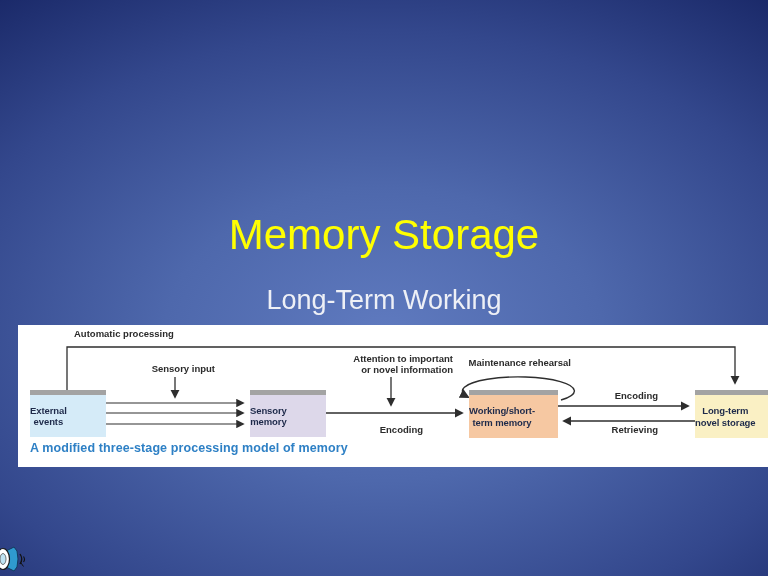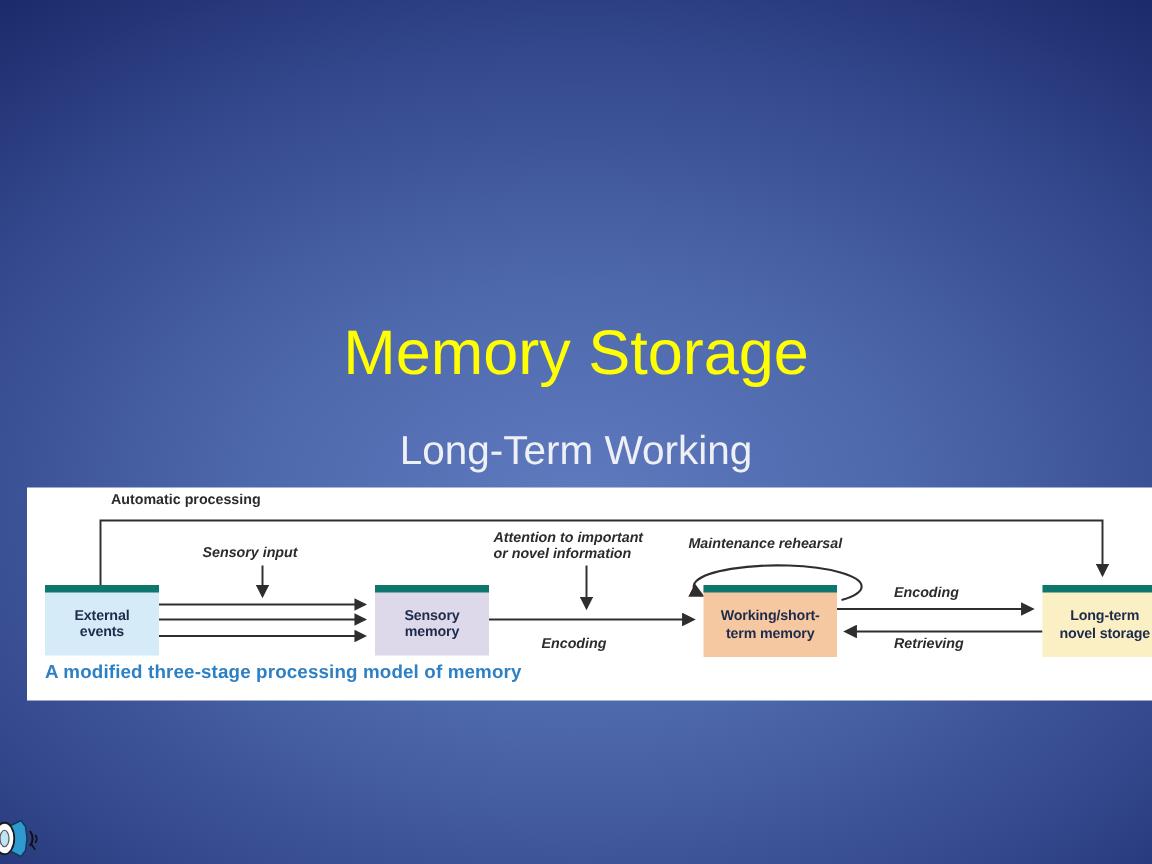--- a/index.html
+++ b/index.html
@@ -25,33 +25,33 @@
     position:absolute;left:0;top:325px;width:768px;height:142px;
     background:#ffffff;
     margin-left:18px;
   }
   .figure svg.arrows{position:absolute;left:0;top:0;}
   .fig-label{
     position:absolute;font-size:9.5px;font-weight:bold;color:#2b2b2b;
     line-height:1.15;white-space:pre-line;
   }
   .box{
-    position:absolute;border-top:5px solid #0f766e;
-    display:flex;align-items:center;justify-content:center;
+    position:absolute;border-top:5px solid #a3a3a3;
+    display:flex;align-items:center;
   }
   .box-label{
     font-size:9.5px;font-weight:bold;color:#1e2a4a;text-align:center;
     line-height:1.2;white-space:pre-line;letter-spacing:-0.1px;
   }
   .caption{
     position:absolute;left:12px;top:116px;
     font-size:12.5px;font-weight:bold;letter-spacing:0.1px;
   }
   .speaker{position:absolute;left:-6px;top:544px;}
-  .ta-c{text-align:left;font-style:italic;}
+  .ta-c{text-align:right;}
 </style>
 </head>
 <body>
 
 <div class="slide">
 
   <div class="slide-title" style="color: rgb(255, 255, 0);">Memory Storage</div>
 
   <div class="slide-subtitle" style="color: rgb(238, 240, 246);">Long-Term Working</div>
 

